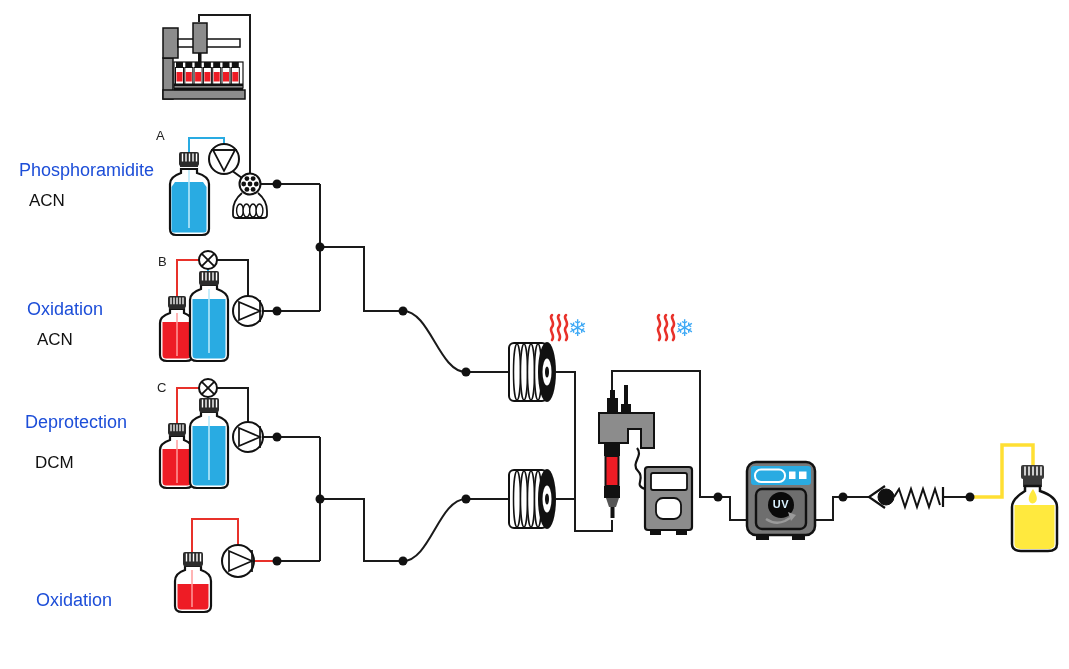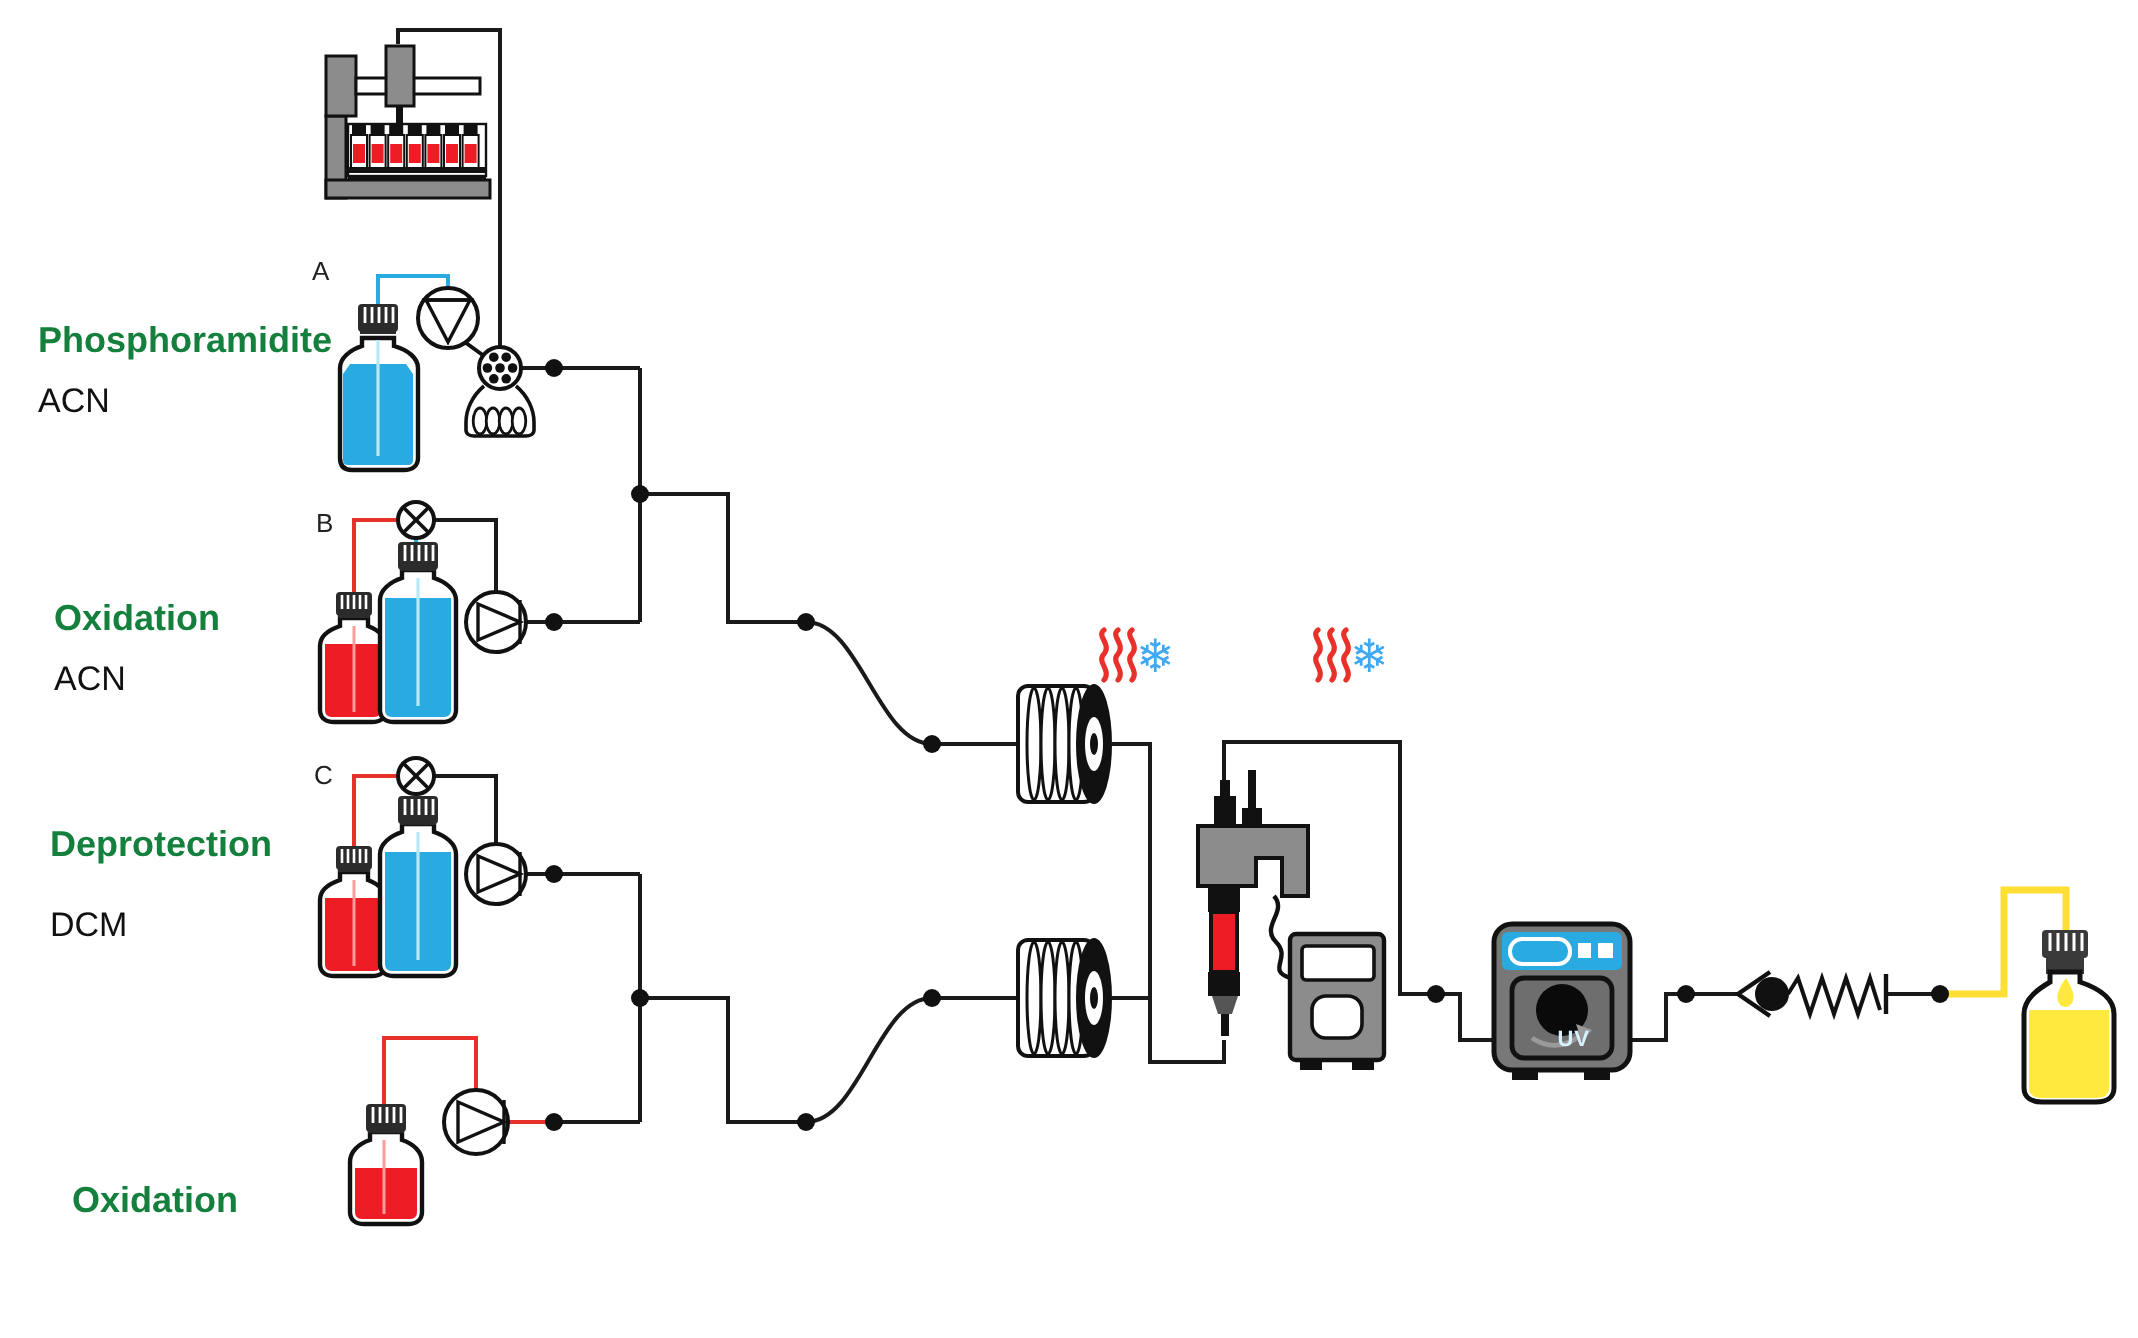--- a/index.html
+++ b/index.html
@@ -1,25 +1,25 @@
 <!DOCTYPE html>
 <html><head>
 <meta charset="utf-8">
 <style>
   html,body{margin:0;padding:0;background:#fff;}
   #stage{position:relative;width:1069px;height:669px;background:#ffffff;overflow:hidden;
          font-family:"Liberation Sans", sans-serif;color:#1a1a1a;}
   #diagram-svg{position:absolute;left:0;top:0;}
   .lbl{position:absolute;white-space:nowrap;}
-  .lbl-title{font-size:18px;font-weight:bold;color:#15803d;}
-  .lbl-solvent{font-size:17px;color:#111;}
+  .lbl-title{font-size:18px;font-weight:normal;color:#1d4ed8;}
+  .lbl-solvent{font-size:17px;color:#111;margin-left:10px;}
   .lbl-letter{font-size:13px;color:#222;}
   .snowflake{position:absolute;font-size:23px;line-height:23px;}
-  .uv-label{position:absolute;left:767px;top:498px;width:28px;text-align:right;
-            font-size:11px;font-weight:bold;color:#d9f1fe;letter-spacing:0.5px;margin-top:16px;}
+  .uv-label{position:absolute;left:767px;top:498px;width:28px;text-align:center;
+            font-size:11px;font-weight:bold;color:#d9f1fe;letter-spacing:0.5px;}
 </style>
 </head>
 <body>
 
 <div id="stage">
 
 <svg id="diagram-svg" width="1069" height="669" viewBox="0 0 1069 669">
 
   <g fill="none" stroke="#1a1a1a" stroke-width="2">
     <path d="M199,22 V15 H250 V174"></path>

